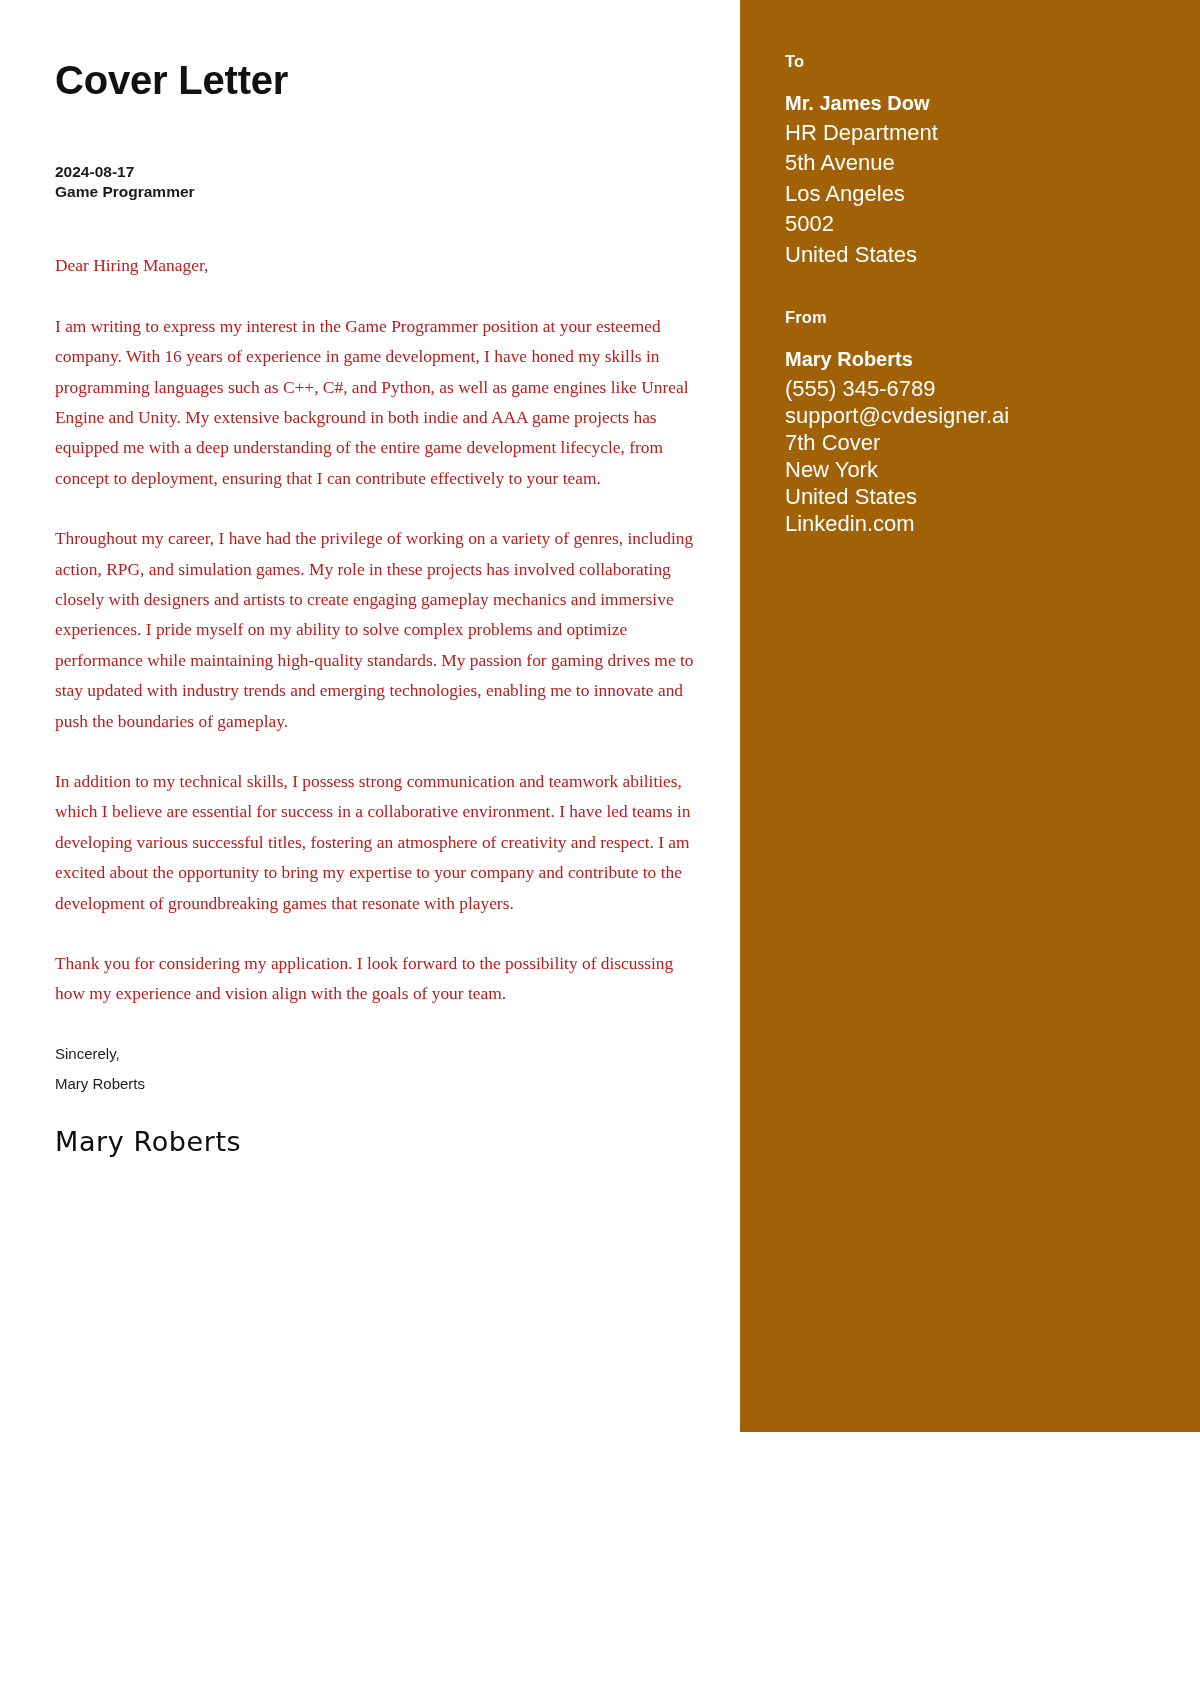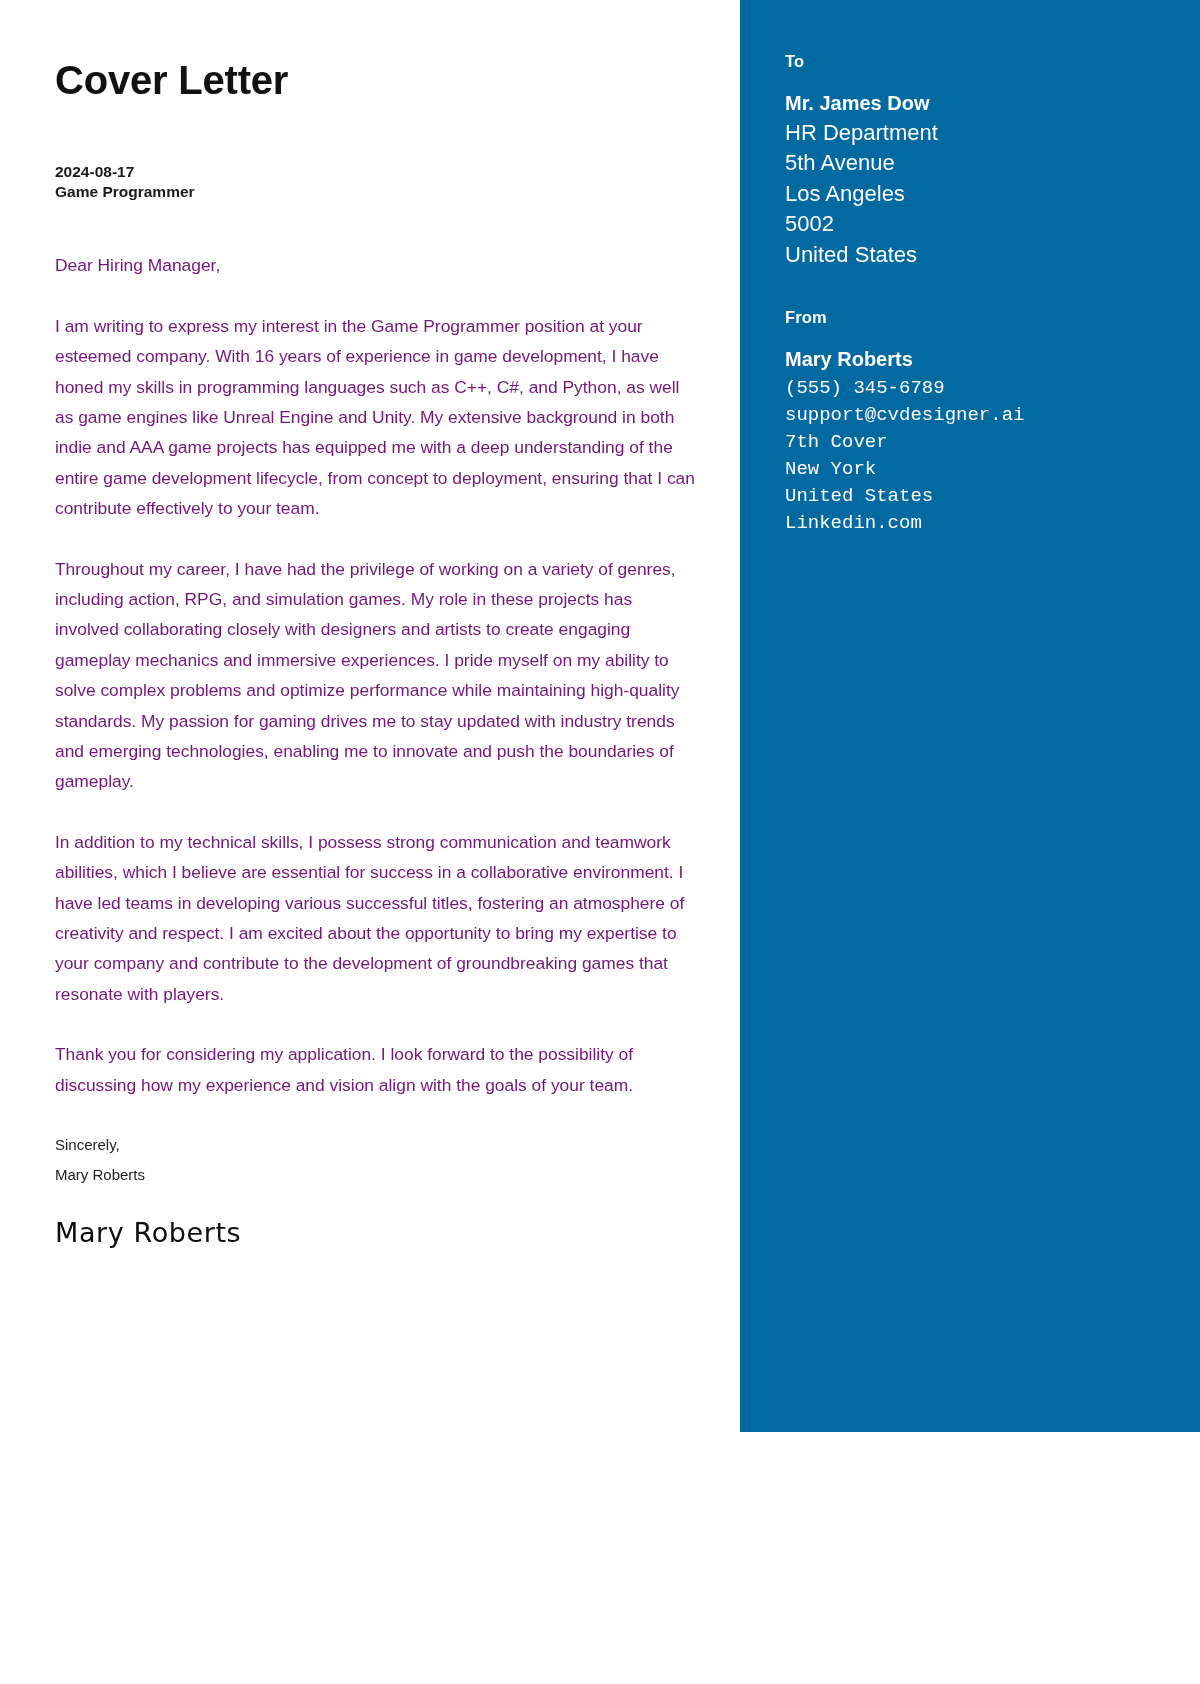--- a/index.html
+++ b/index.html
@@ -63,23 +63,23 @@
   }
   .from-name {
     font-family: "Liberation Sans", sans-serif;
     font-weight: bold;
     font-size: 20px;
     color: #ffffff;
     line-height: 31px;
     white-space: nowrap;
   }
   .from-line {
-    font-family: Liberation Mono, monospace;
-    font-weight: normal;
-    font-size: 19px;
+    font-family: Liberation Sans, sans-serif;
+    font-weight: normal;
+    font-size: 22px;
     color: #ffffff;
     line-height: 27px;
     white-space: nowrap;
   }
 
   
   #letter {
     position: absolute;
     top: 0;
     left: 0;
@@ -106,24 +106,24 @@
     font-size: 15.5px;
     color: #1a1a1a;
     line-height: 1.3;
   }
   #meta-date { }
 
   #body-copy {
     margin-top: 48px;
   }
   .para {
-    font-family: Liberation Sans, sans-serif;
+    font-family: Liberation Serif, serif;
     font-weight: normal;
     font-size: 17.4px;
-    color: #701a75;
+    color: #b91c1c;
     line-height: 30.4px;
     margin: 4px 0 30px 0;
     max-width: 650px;
   }
   .para.tight { margin-bottom: 30px; }
   #signoff {
     margin-top: 14px;
   }
   .signoff-line {
     font-family: "Liberation Sans", sans-serif;
@@ -165,21 +165,21 @@
 
       <div id="signoff">
         <div class="signoff-line">Sincerely,</div>
         <div class="signoff-line">Mary Roberts</div>
       </div>
 
       <div id="signature">Mary Roberts</div>
     </div>
   </div>
 
-  <div id="sidebar" style="background: #0369a1;">
+  <div id="sidebar" style="background: #a16207;">
 
     <div id="to-section">
       <div class="side-label">To</div>
       <div class="addr-block">
         <div class="addr-name">Mr. James Dow</div>
         <div class="addr-line">HR Department</div>
         <div class="addr-line">5th Avenue</div>
         <div class="addr-line">Los Angeles</div>
         <div class="addr-line">5002</div>
         <div class="addr-line">United States</div>

